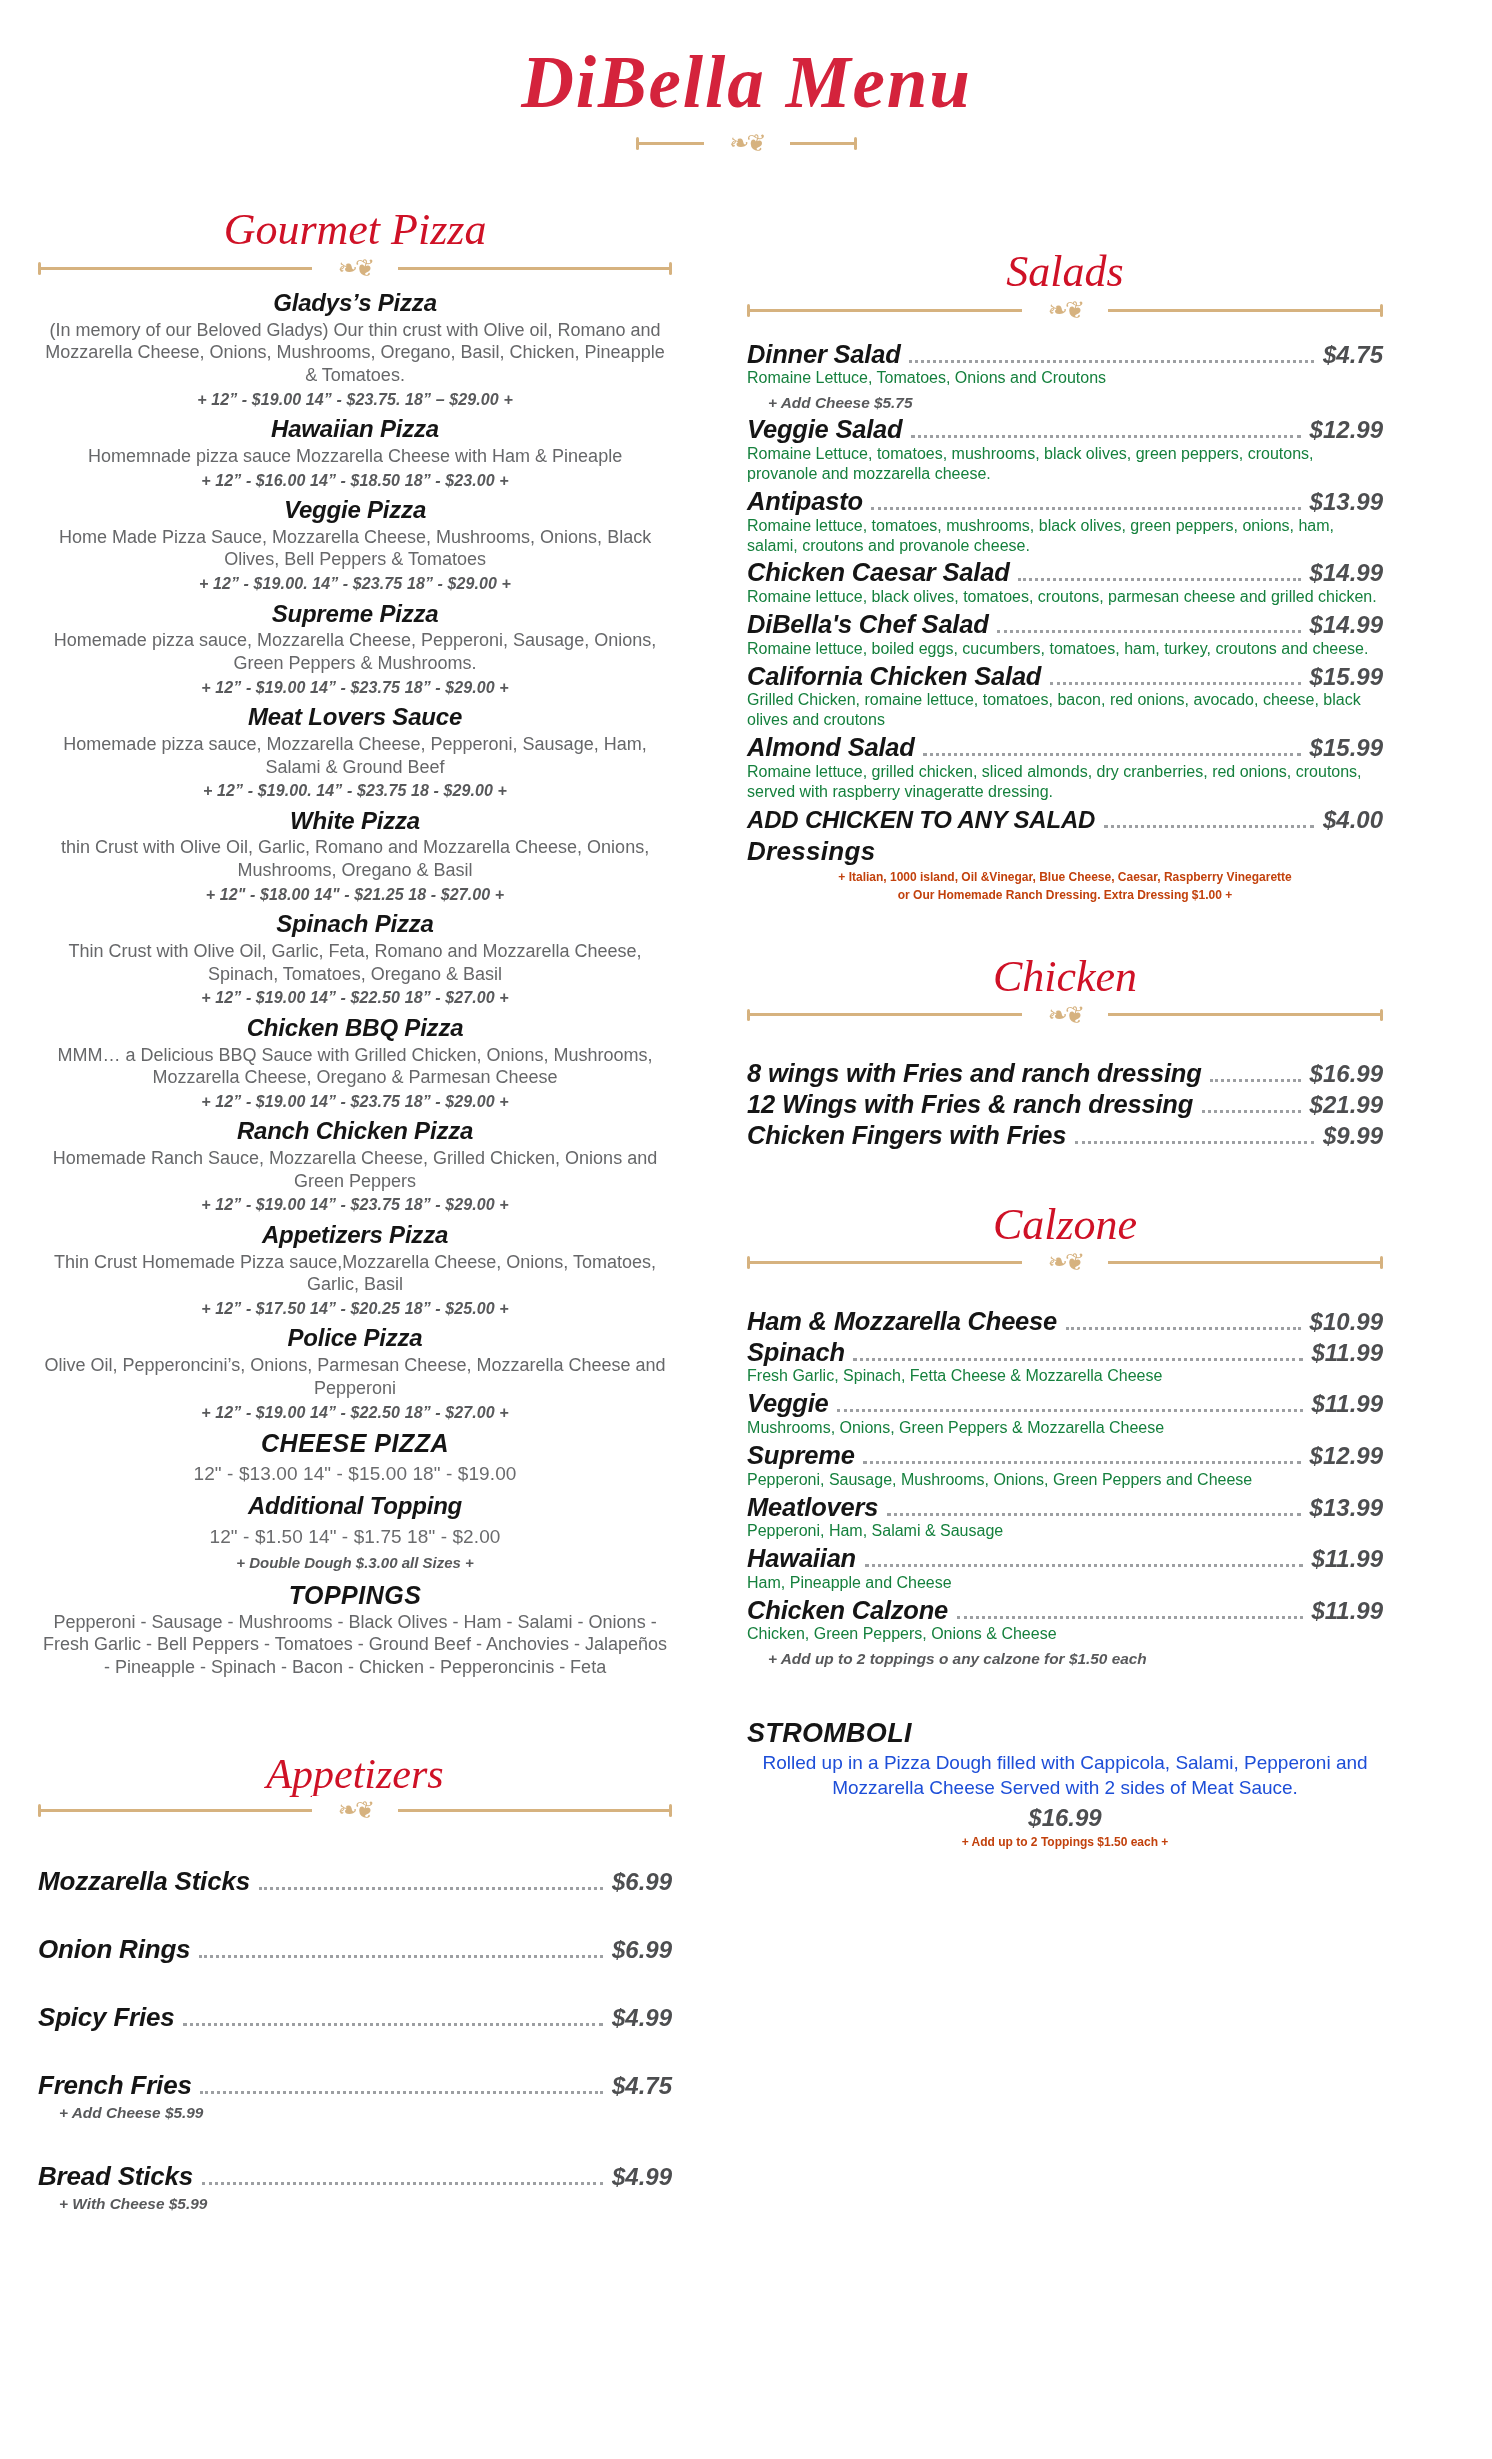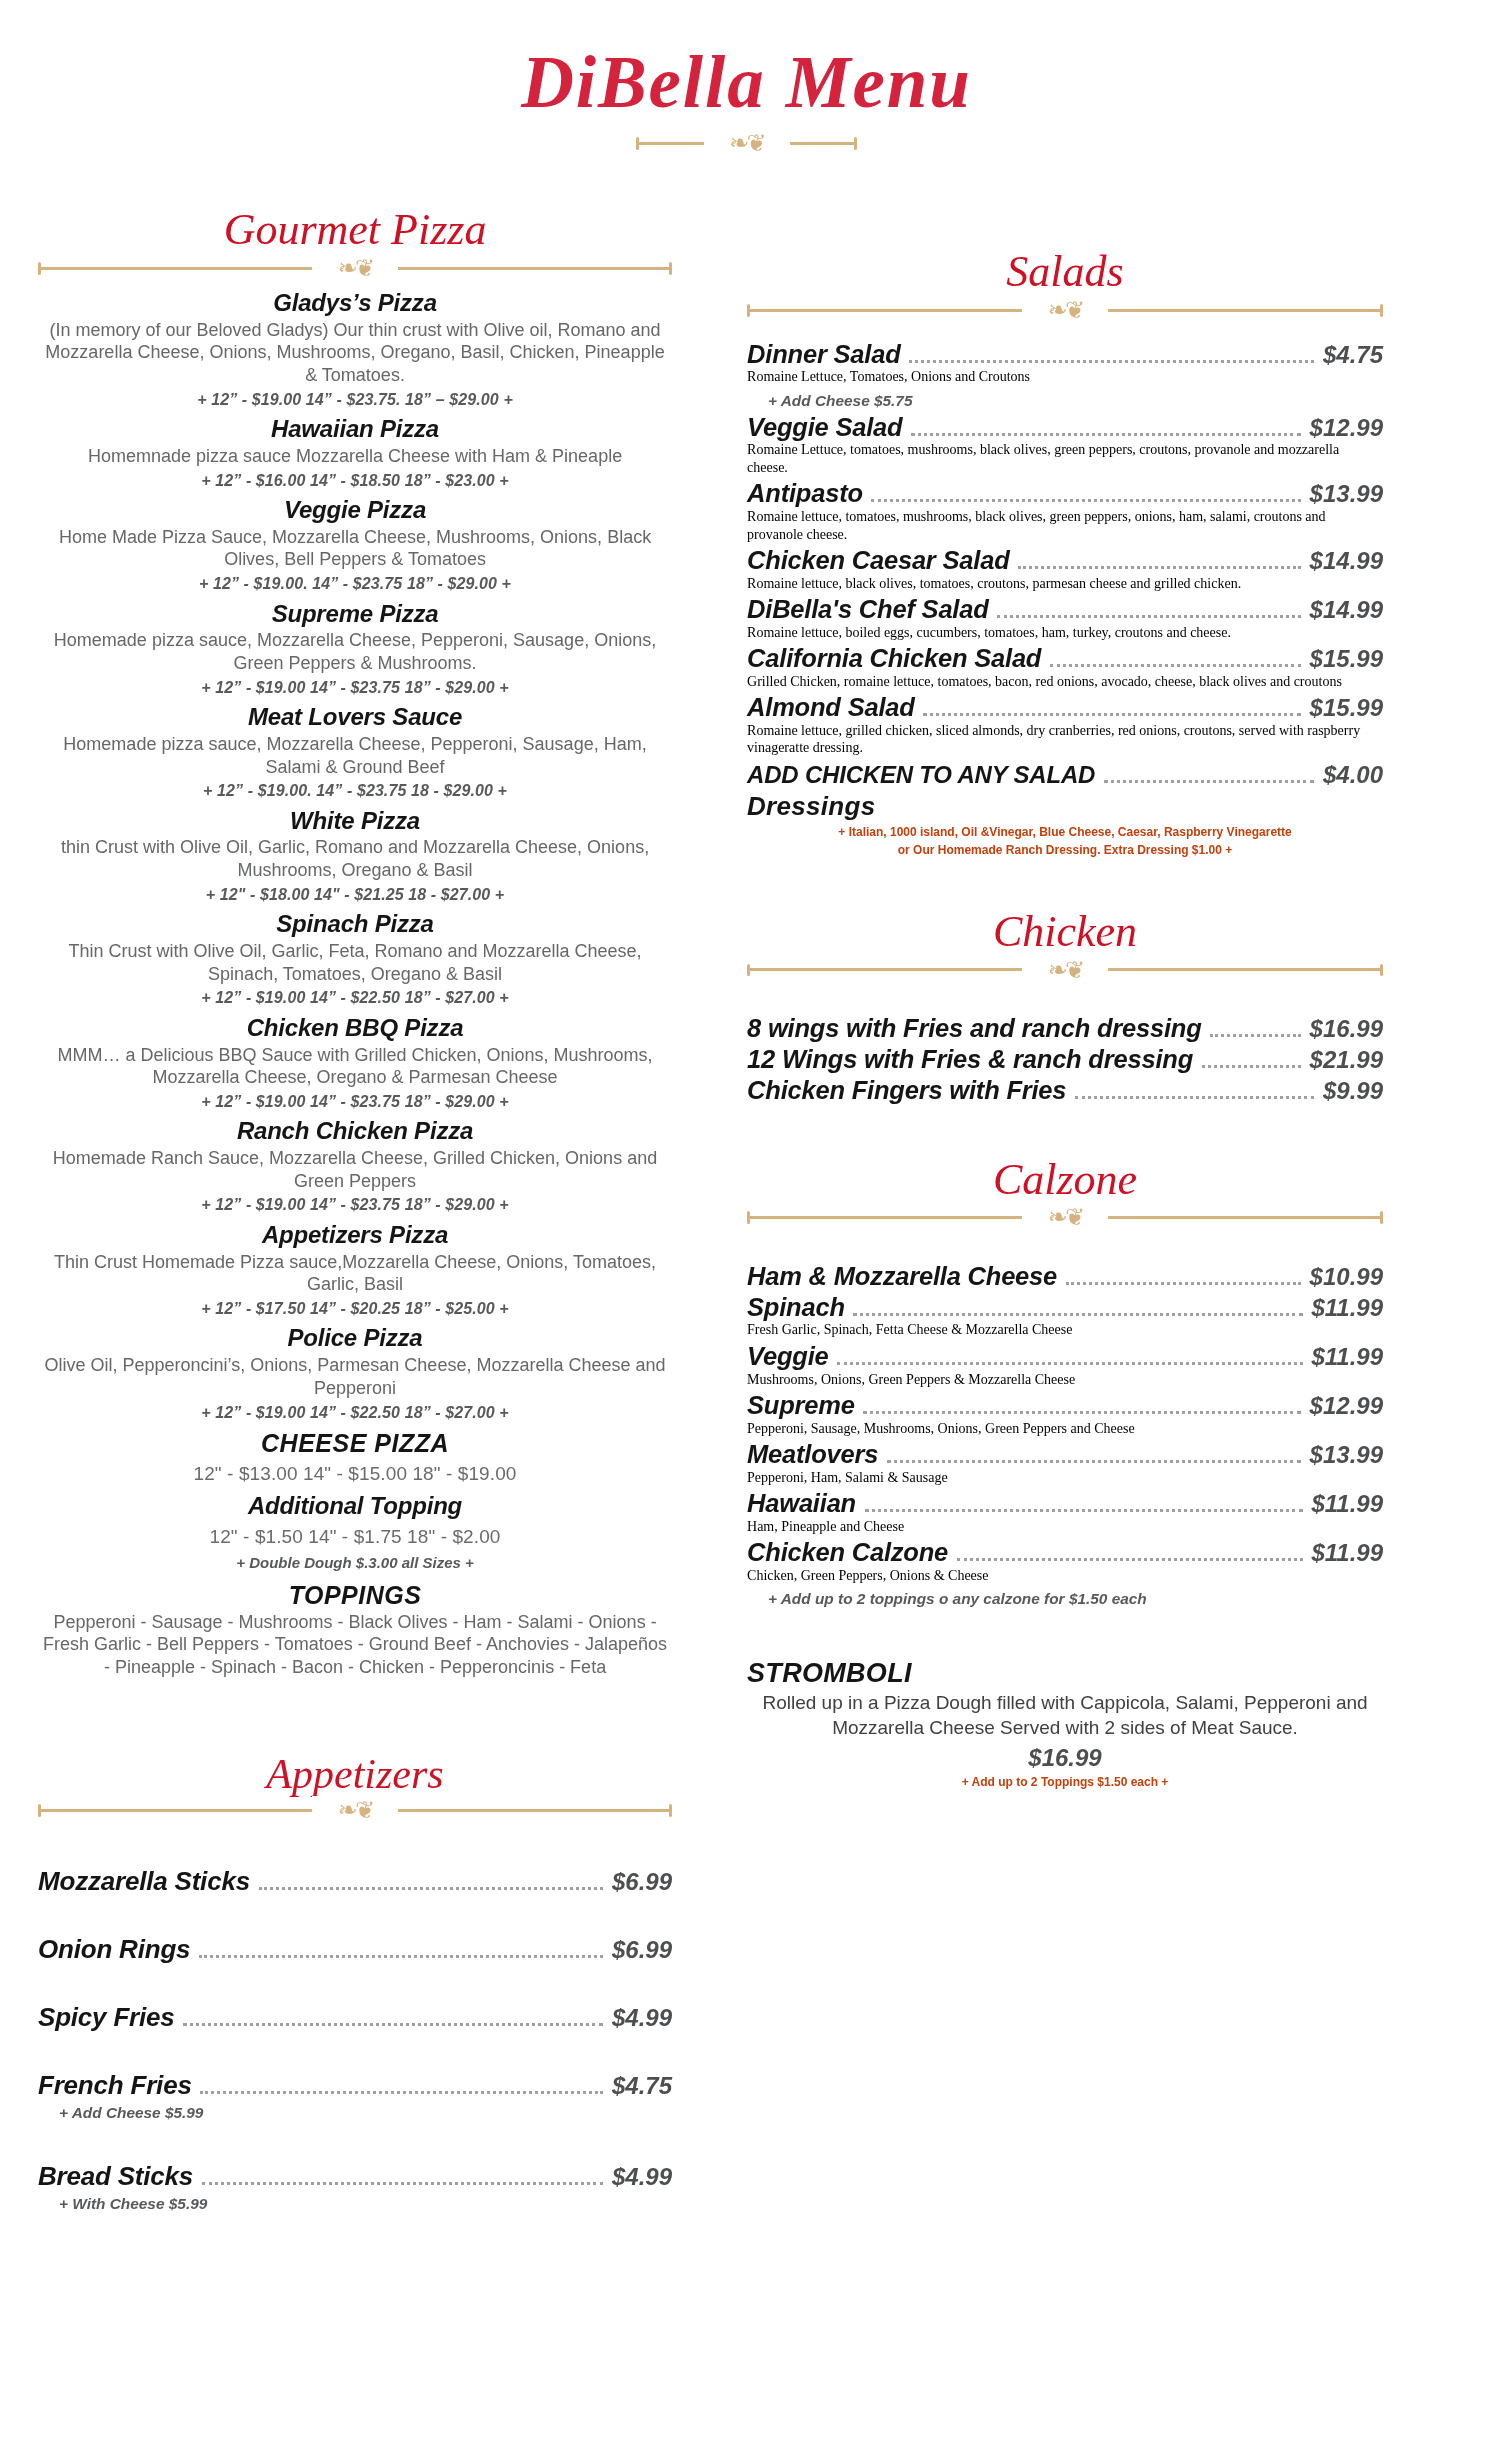--- a/index.html
+++ b/index.html
@@ -156,26 +156,25 @@
     height: 1px;
   }
   .row-price {
     font-weight: bold;
     font-style: italic;
     font-size: 24px;
     color: #4d4e50;
     white-space: nowrap;
   }
   .row-desc {
-    font-size: 14px;
-    color: #000000;
+    font-size: 16px;
+    color: #15803d;
     line-height: 1.25;
     margin-top: -1px;
     margin-bottom: 2.9px;
-    font-family: Liberation Serif, serif;
   }
   .row-note {
     font-size: 15.4px;
     font-weight: bold;
     font-style: italic;
     color: #58595b;
     padding-left: 21px;
     line-height: 1.5;
   }
 
@@ -192,21 +191,21 @@
   .center-sub {
     text-align: center;
     font-size: 12px;
     font-weight: bold;
     color: #c2410c;
     line-height: 1.45;
   }
   .center-desc {
     text-align: center;
     font-size: 19px;
-    color: #404040;
+    color: #1d4ed8;
     line-height: 1.3;
   }
   .center-price {
     text-align: center;
     font-size: 24px;
     font-weight: bold;
     font-style: italic;
     color: #4d4e50;
     line-height: 1.4;
   }

